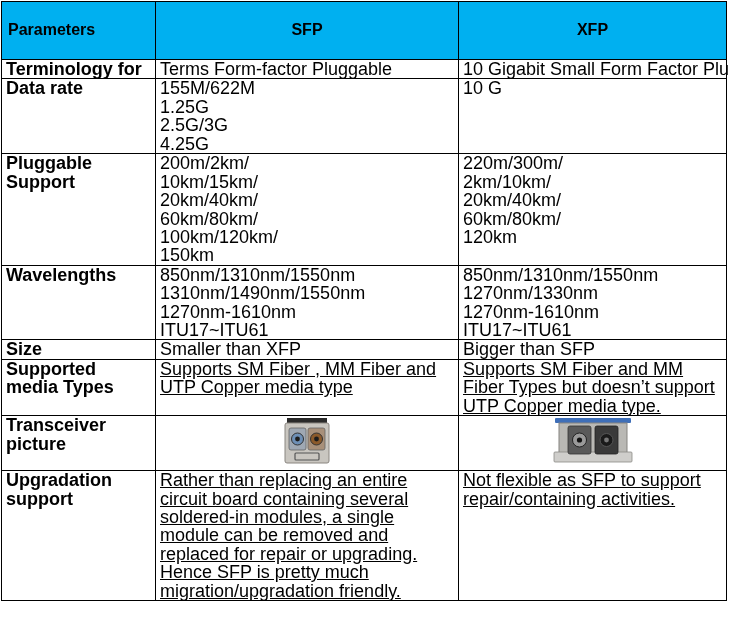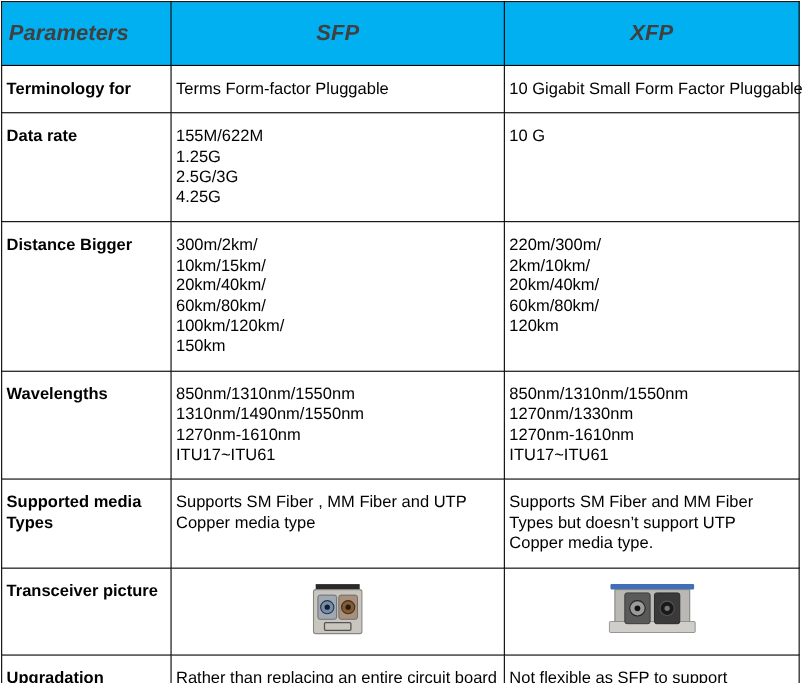--- a/index.html
+++ b/index.html
@@ -1,28 +1,28 @@
 <!DOCTYPE html>
 <html><head>
   <meta charset="utf-8">
   <style>
     html, body { margin: 0; padding: 0; background: #ffffff; }
     body { width: 729px; height: 621px; overflow: hidden; position: relative;
       font-family: "Liberation Sans", "DejaVu Sans", sans-serif; color: #000; }
     table.cmp { position: absolute; left: 1px; top: 1px; width: 725px;
       border-collapse: collapse; table-layout: fixed; }
     table.cmp td, table.cmp th { border: 1.5px solid #000; vertical-align: top;
-      padding: 12px 4px; font-size: 15px; line-height: 18.4px; }
+      padding: 0 4px; font-size: 18px; line-height: 18.4px; }
     col.c1 { width: 154px; } col.c2 { width: 303px; } col.c3 { width: 268px; }
-    tr.head th { background: #00b0f0; height: 57px; font-size: 20px; font-weight: bold;
-      vertical-align: middle; text-align: center; padding: 0; color: #404040; font-style: italic; }
+    tr.head th { background: #00b0f0; height: 57px; font-size: 16px; font-weight: bold;
+      vertical-align: middle; text-align: center; padding: 0; color: #000000; }
     tr.head th.param { text-align: left; padding-left: 6px; }
     td.label { font-weight: bold; vertical-align: middle; padding-left: 6px; }
     .line { display: block; white-space: nowrap; }
-    .para { display: block; }
+    .para { display: block; text-decoration: underline; }
     td.pic { vertical-align: middle; text-align: center; padding: 2px 0; }
     .r-term td { height: 17px; }
     .r-rate td { height: 74px; }
     .r-rel td { height: 72px; }
     .r-dist td { height: 110px; }
     .r-wave td { height: 72px; }
     .r-size td { height: 17px; }
     .r-media td { height: 37px; margin-top: 19px; }
     .r-pic td { height: 54px; margin-top: 32px; }
     .r-upg td { height: 91px; margin-left: 48px; }
@@ -62,23 +62,23 @@
       <span class="line">2.5G/3G</span>
       <span class="line">4.25G</span>
     </td>
     <td>
           <span class="line">10 G</span>
         </td>
   </tr>
 
 
   <tr class="r-dist">
-    <td class="label">Distance Bigger</td>
+    <td class="label">Pluggable Support</td>
     <td>
-      <span class="line">300m/2km/</span>
+      <span class="line">200m/2km/</span>
       <span class="line">10km/15km/</span>
       <span class="line">20km/40km/</span>
       <span class="line">60km/80km/</span>
       <span class="line">100km/120km/</span>
       <span class="line">150km</span>
     </td>
     <td>
       <span class="line">220m/300m/</span>
       <span class="line">2km/10km/</span>
       <span class="line">20km/40km/</span>
@@ -96,20 +96,29 @@
       <span class="line">ITU17~ITU61</span>
     </td>
     <td>
       <span class="line">850nm/1310nm/1550nm</span>
       <span class="line">1270nm/1330nm</span>
       <span class="line">1270nm-1610nm</span>
       <span class="line">ITU17~ITU61</span>
     </td>
   </tr>
 
+  <tr class="r-size">
+    <td class="label">Size</td>
+    <td>
+          <span class="line">Smaller than XFP</span>
+        </td>
+    <td>
+          <span class="line">Bigger than SFP</span>
+        </td>
+  </tr>
 
   <tr class="r-media">
     <td class="label">Supported media Types</td>
     <td>
           <span class="para">Supports SM Fiber , MM Fiber and UTP Copper media type</span>
         </td>
     <td>
           <span class="para">Supports SM Fiber and MM Fiber Types but doesn’t support UTP Copper media type.</span>
         </td>
   </tr>

